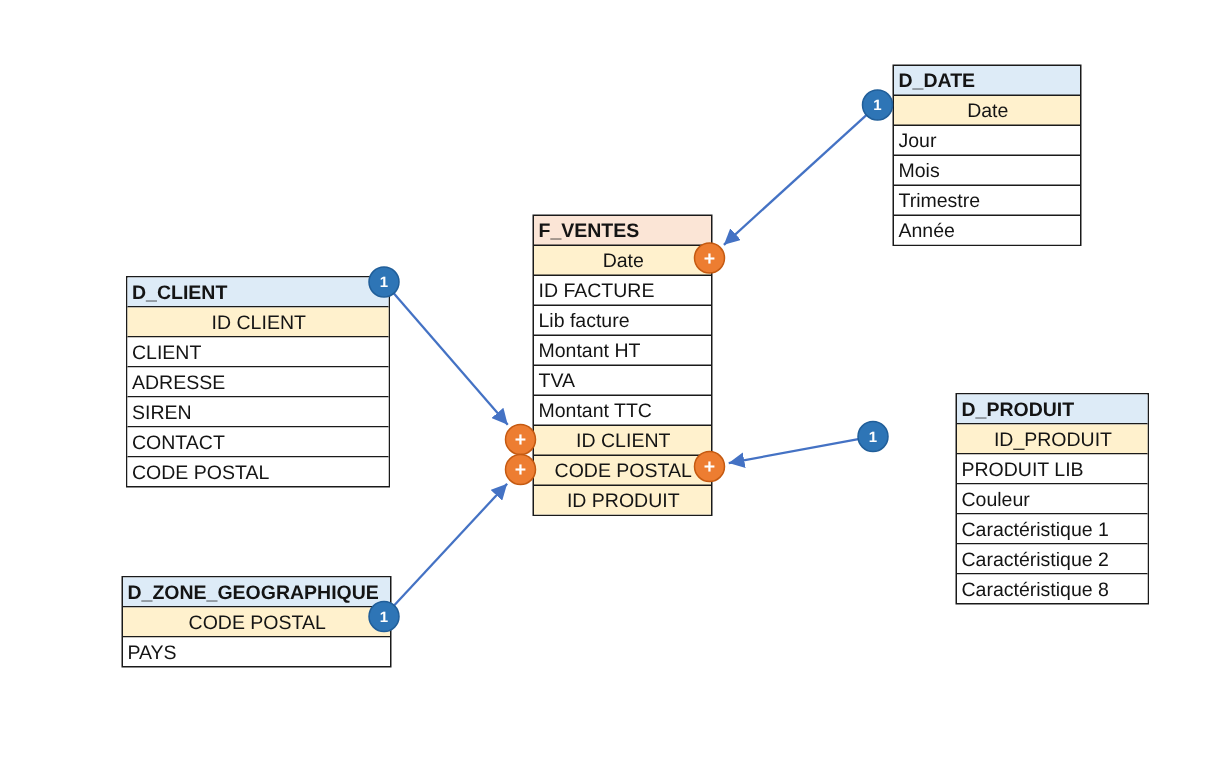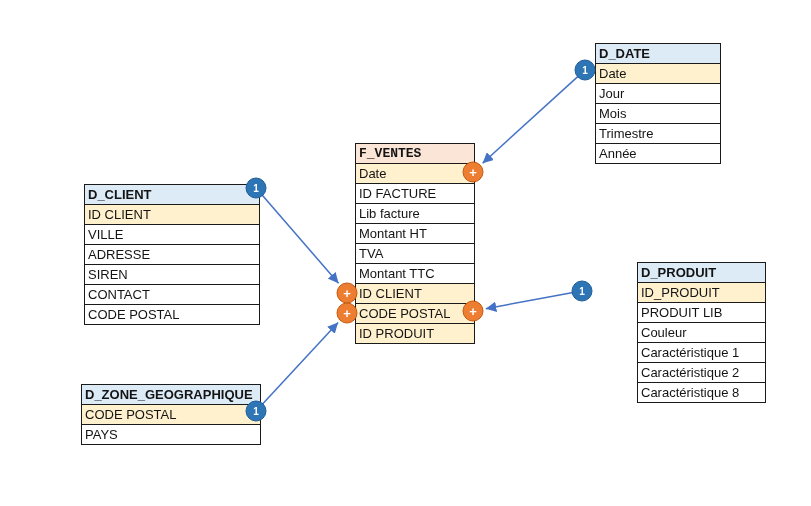--- a/index.html
+++ b/index.html
@@ -22,32 +22,32 @@
   .hdr {
     height: 19px;
     line-height: 19px;
     font-weight: 700;
     padding: 0 20px 0 3px;
     border-bottom: 1px solid #1a1a1a;
     white-space: nowrap;
     overflow: hidden;
   }
   .dim .hdr  { background: var(--dimension-header, #DDEBF7); }
-  .fact .hdr { background: var(--fact-header, #FBE5D6); font-family: Liberation Mono, monospace; }
+  .fact .hdr { background: var(--fact-header, #FBE5D6); }
   .trow {
     height: 19px;
     line-height: 19px;
     padding: 0 2px 0 3px;
     border-bottom: 1px solid #1a1a1a;
     background: #ffffff;
     white-space: nowrap;
     overflow: hidden;
   }
   .trow:last-child { border-bottom: 0; }
-  .trow.key { background: var(--key-field, #FFF1CD); }
+  .trow.key { background: var(--key-field, #FFF1CD); text-align: center; }
   svg.rels {
     position: absolute;
     left: 0; top: 0;
     pointer-events: none;
   }
   .rel-line {
     stroke: var(--connector, #4472C4);
     stroke-width: 1.5;
     fill: none;
   }
@@ -65,21 +65,21 @@
 </style>
 </head>
 <body>
 
 <div class="canvas">
 
   <div class="tbl dim" style="left:84px; top:159px; width:174px;margin-top:25px;">
     <div class="hdr">D_CLIENT</div>
     <div>
         <div class="trow key">ID CLIENT</div>
-        <div class="trow">VILLE</div>
+        <div class="trow">CLIENT</div>
         <div class="trow">ADRESSE</div>
         <div class="trow">SIREN</div>
         <div class="trow">CONTACT</div>
         <div class="trow">CODE POSTAL</div>
       </div>
   </div>
 
   <div class="tbl dim" style="left:81px; top:384px; width:178px;">
     <div class="hdr">D_ZONE_GEOGRAPHIQUE</div>
     <div>

